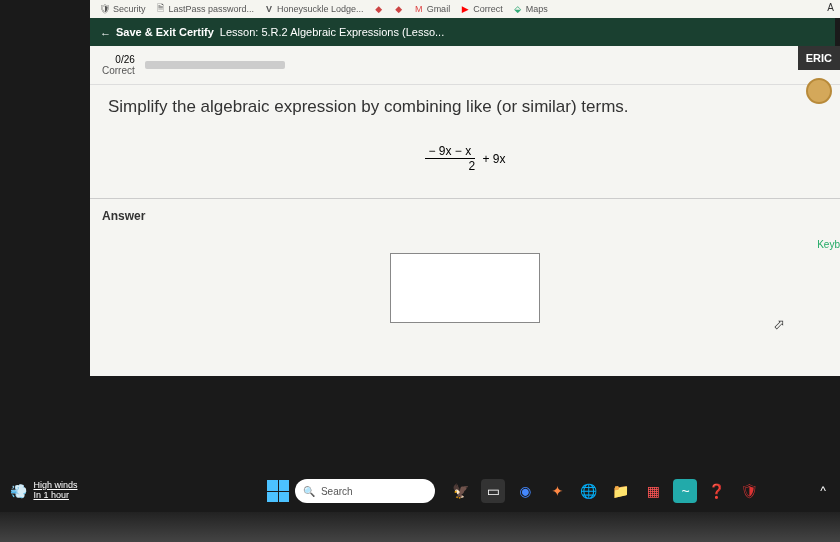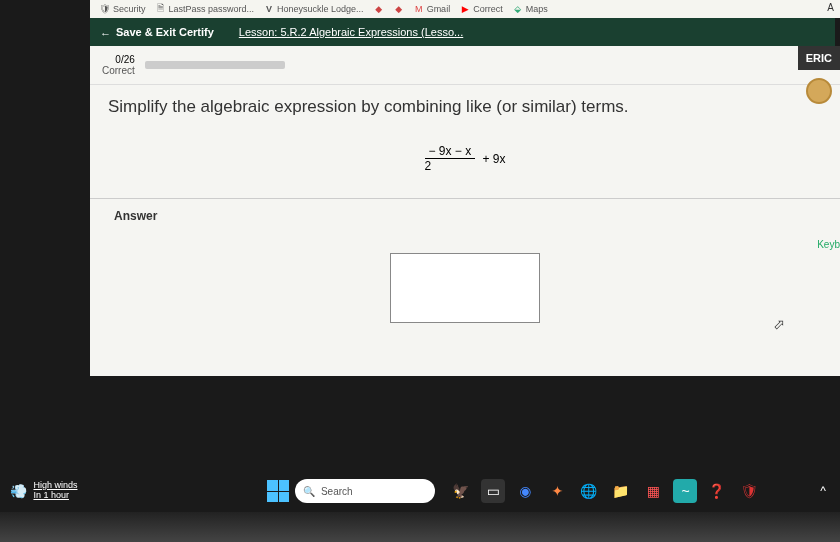--- a/index.html
+++ b/index.html
@@ -4,42 +4,42 @@
 <style>
 * { margin: 0; padding: 0; box-sizing: border-box; font-family: Arial, sans-serif; }
 body { width: 840px; height: 542px; background: #1a1a1a; overflow: hidden; position: relative; }
 
 .bookmarks-bar { background: #f5f5f0; height: 18px; display: flex; align-items: center; padding: 0 10px; font-size: 9px; color: #555; gap: 10px; margin-left: 90px; }
 .bookmarks-bar .bm { display: flex; align-items: center; gap: 3px; cursor: pointer; }
 .bm-icon { width: 10px; height: 10px; display: inline-flex; align-items: center; justify-content: center; font-size: 9px; }
 
 .lesson-bar { background: #1a4030; color: #fff; height: 28px; display: flex; align-items: center; padding: 0 10px; font-size: 11px; margin-left: 90px; margin-right: 5px; }
 .save-exit { font-weight: bold; display: flex; align-items: center; gap: 5px; }
-.lesson-title { margin-left: 25px; text-decoration: underline; }
+.lesson-title { margin-left: 6px; }
 
 .content-area { background: #f5f5f2; margin-left: 90px; margin-right: 0; min-height: 330px; position: relative; }
 
 .question-header { display: flex; align-items: center; padding: 8px 12px; border-bottom: 1px solid #ddd; font-size: 12px; }
 .question-num { font-weight: bold; color: #333; flex: 1; }
 .correct-box { text-align: right; font-size: 10px; margin-right: 10px; }
 .correct-box .frac { display: block; }
 .correct-box .label { display: block; font-size: 10px; color: #555; }
 .progress { width: 140px; height: 8px; background: #ccc; border-radius: 2px; }
 .user-name { position: absolute; right: 0; top: 0; background: #333; color: #fff; padding: 6px 8px; font-size: 11px; font-weight: bold; }
 
 .avatar { position: absolute; right: 8px; top: 32px; width: 26px; height: 26px; background: #d4a85a; border: 2px solid #b88a3a; border-radius: 50%; }
 
 .prompt { padding: 12px 18px; font-size: 17px; color: #333; }
 .expression { text-align: center; padding: 15px 0 25px 0; font-size: 13px; font-family: serif; }
-.expression .frac { display: inline-block; vertical-align: middle; text-align: left; }
+.expression .frac { display: inline-block; vertical-align: middle; text-align: right; }
 .expression .num { display: block; border-bottom: 1px solid #000; padding: 0 4px; font-size: 12px; }
 .expression .den { display: block; font-size: 12px; }
 .expression .rest { display: inline-block; vertical-align: middle; margin-left: 4px; font-size: 12px; }
 
-.answer-section { border-top: 1px solid #ccc; padding: 10px 24px; position: relative; }
+.answer-section { border-top: 1px solid #ccc; padding: 10px 12px; position: relative; }
 .answer-label { font-size: 12px; font-weight: bold; color: #333; }
 .answer-box { width: 150px; height: 70px; border: 1px solid #888; margin: 30px auto 20px auto; background: #fff; }
 .keyb-link { position: absolute; right: 0; top: 40px; font-size: 10px; color: #2a6; }
 
 .cursor { position: absolute; right: 55px; top: 270px; font-size: 14px; color: #333; }
 
 .taskbar { position: absolute; bottom: 30px; left: 0; right: 0; height: 42px; background: #1a1a1a; display: flex; align-items: center; padding: 0 10px; }
 .weather { display: flex; align-items: center; gap: 6px; color: #fff; font-size: 9px; }
 .weather-icon { font-size: 14px; }
 .weather-text { display: flex; flex-direction: column; line-height: 1.1; text-decoration: underline; }

